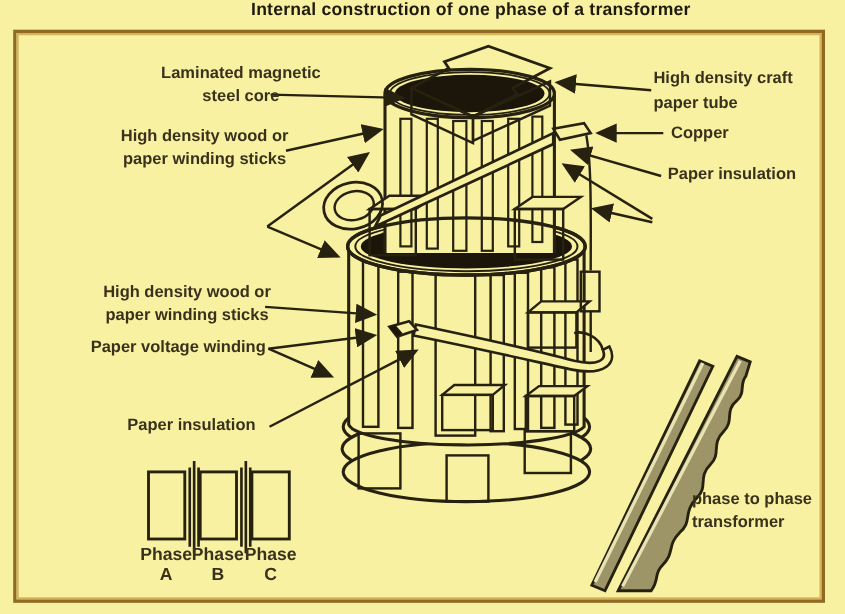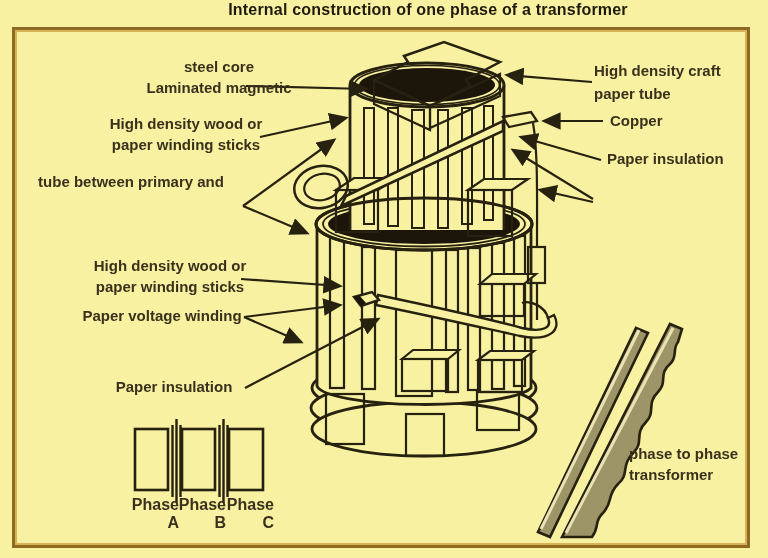--- a/index.html
+++ b/index.html
@@ -37,21 +37,21 @@
   #lab-sticks-up{left:92px;top:113px;width:188px}
   #lab-craft-between{left:24px;top:171px;width:214px;line-height:22px}
   #lab-sticks-low{left:78px;top:255px;width:184px}
   #lab-hv{left:76px;top:305px;width:172px}
   #lab-paper-left{left:103px;top:376px;width:142px}
   #lab-craft-tube{left:594px;top:59px;width:160px;line-height:23px}
   #lab-copper{left:610px;top:110px;width:100px}
   #lab-paper-right{left:607px;top:148px;width:150px}
   #lab-lv{left:597px;top:178px;width:130px;line-height:23px}
   #lab-cellulose{left:629px;top:443px;width:132px}
-  .ph{position:absolute;top:496px;width:56px;text-align:right;font-weight:bold;
+  .ph{position:absolute;top:496px;width:56px;text-align:center;font-weight:bold;
       font-size:16px;line-height:18px;color:var(--c-text)}
 </style>
 </head>
 <body>
 
 <div class="title">Internal construction of one phase of a transformer</div>
 <div class="panel"></div>
 
 <svg class="stage" viewBox="0 0 768 558">
   <defs>
@@ -188,29 +188,28 @@
   <g>
     <rect class="ln" stroke-width="2.6" x="135" y="429" width="33" height="61"></rect>
     <rect class="ln" stroke-width="2.6" x="182" y="429" width="33" height="61"></rect>
     <rect class="ln" stroke-width="2.6" x="229" y="429" width="34" height="61"></rect>
     <path class="ln" stroke-width="2.4" d="M172.5,425 V497 M176.5,419 V503 M180.5,425 V497"></path>
     <path class="ln" stroke-width="2.4" d="M219.5,425 V497 M223.5,419 V503 M227.5,425 V497"></path>
   </g>
 </svg>
 
 <div class="lbl center" id="lab-core">
+  <div>Laminated magnetic</div>
   <div>steel core</div>
-  <div>Laminated magnetic</div>
 </div>
 <div class="lbl center" id="lab-sticks-up">
   <div>High density wood or</div>
   <div>paper winding sticks</div>
 </div>
 <div class="lbl center" id="lab-craft-between">
-  <div>tube between primary and</div>
 </div>
 <div class="lbl center" id="lab-sticks-low">
   <div>High density wood or</div>
   <div>paper winding sticks</div>
 </div>
 <div class="lbl center" id="lab-hv">
   <div>Paper voltage winding</div>
 </div>
 <div class="lbl center" id="lab-paper-left">
   <div>Paper insulation</div>

